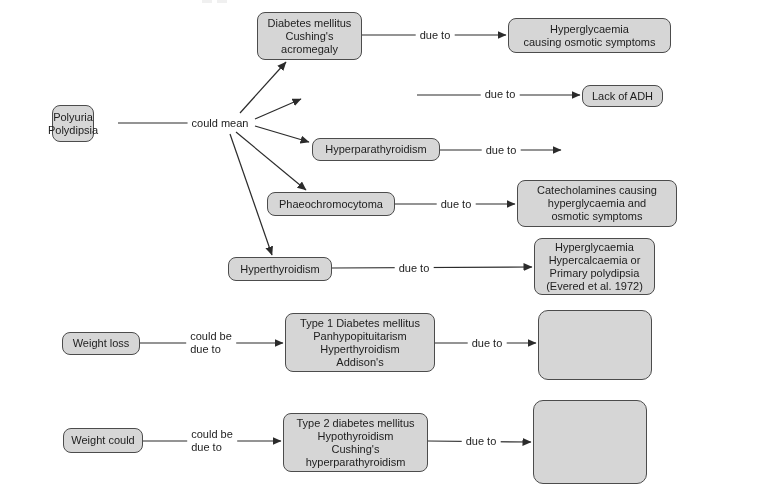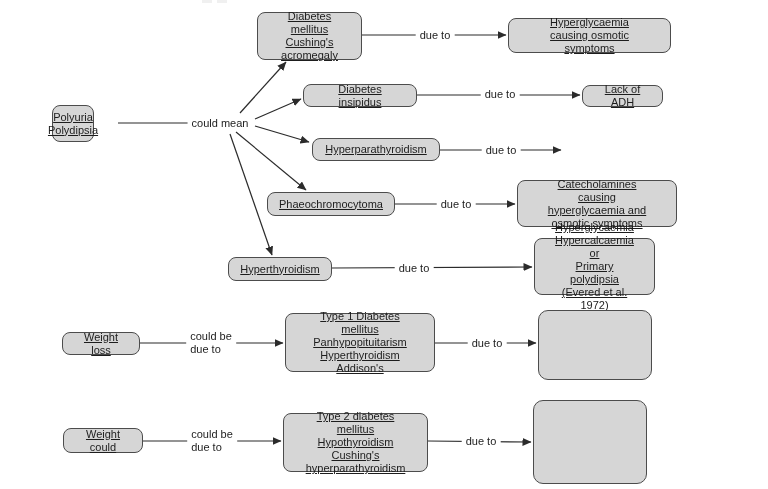--- a/index.html
+++ b/index.html
@@ -28,22 +28,21 @@
     background: var(--node-fill);
     border: 1.5px solid var(--node-border);
     border-radius: 8px;
     display: flex;
     align-items: center;
     justify-content: center;
     text-align: center;
     white-space: pre-line;
     font-size: 11px;
     line-height: 13px;
-    padding: 1px 20px;
-    text-decoration: underline;
+    padding: 1px 0;
   }
   .node.big-radius { border-radius: 10px; }
   .edge-label {
     position: absolute;
     z-index: 2;
     transform: translate(-50%, -50%);
     background: var(--bg);
     padding: 0 4px;
     font-size: 11px;
     line-height: 13px;
@@ -84,21 +83,20 @@
     <line class="edge" x1="435" y1="343" x2="536" y2="343" marker-end="url(#arrow)"></line>
     <line class="edge" x1="143" y1="441" x2="281" y2="441" marker-end="url(#arrow)"></line>
     <line class="edge" x1="428" y1="441" x2="531" y2="442" marker-end="url(#arrow)"></line>
   </svg>
 
   <div class="node" style="left:52px;top:105px;width:42px;height:37px">Polyuria
 Polydipsia</div>
   <div class="node" style="left:257px;top:12px;width:105px;height:48px">Diabetes mellitus
 Cushing's
 acromegaly</div>
-  <div class="node" style="left:303px;top:84px;width:114px;height:23px">Diabetes insipidus</div>
   <div class="node" style="left:312px;top:138px;width:128px;height:23px">Hyperparathyroidism</div>
   <div class="node" style="left:267px;top:192px;width:128px;height:24px">Phaeochromocytoma</div>
   <div class="node" style="left:228px;top:257px;width:104px;height:24px">Hyperthyroidism</div>
   <div class="node" style="left:508px;top:18px;width:163px;height:35px">Hyperglycaemia
 causing osmotic symptoms</div>
   <div class="node" style="left:582px;top:85px;width:81px;height:22px">Lack of ADH</div>
   <div class="node" style="left:517px;top:180px;width:160px;height:47px">Catecholamines causing
 hyperglycaemia and
 osmotic symptoms</div>
   <div class="node" style="left:534px;top:238px;width:121px;height:57px">Hyperglycaemia

